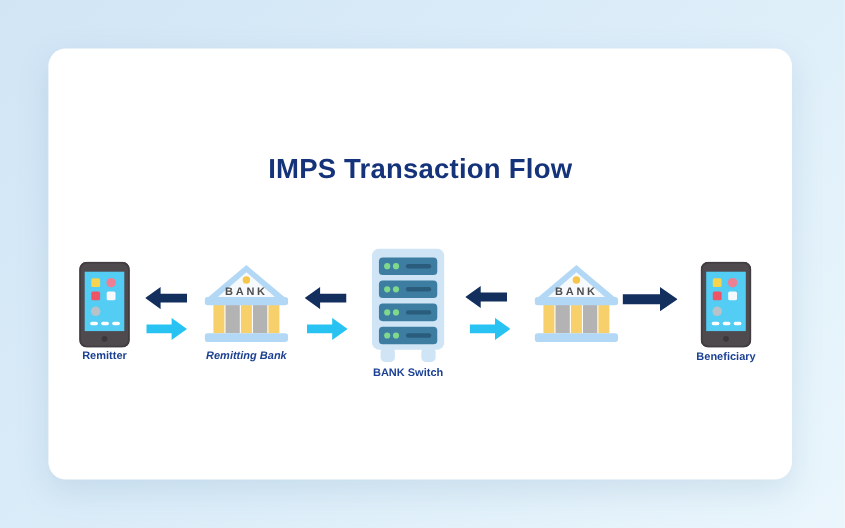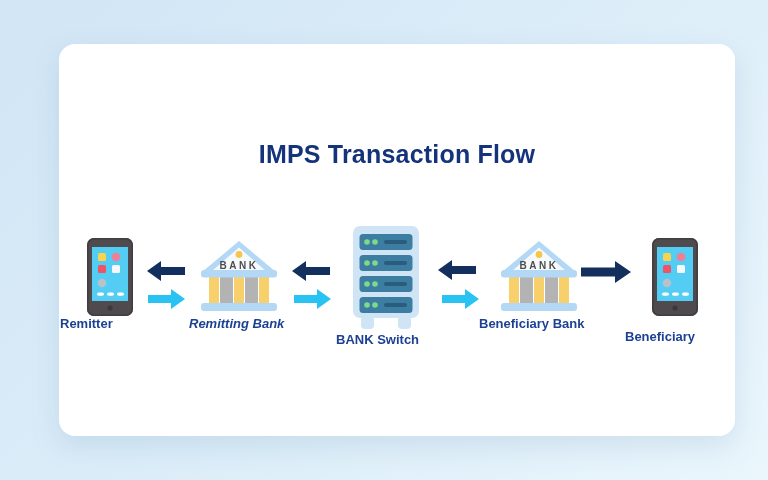--- a/index.html
+++ b/index.html
@@ -10,37 +10,37 @@
     position: relative;
     overflow: hidden;
   }
   .card {
     position: absolute;
     left: 44px; top: 44px;
     width: 676px; height: 392px;
     background: #ffffff;
     border-radius: 16px;
     box-shadow: 0 10px 28px rgba(96, 140, 180, 0.18);
-    margin-left: 15px;
   }
   .title {
     position: absolute;
     left: 0; top: 96px;
     width: 100%;
     text-align: center;
     font-size: 25px;
     font-weight: 700;
     color: #14337a;
     letter-spacing: 0.2px;
   }
   .flow { position: absolute; inset: 0; }
   .icon, .arrow { position: absolute; display: block; }
   .node-label {
     position: absolute;
-    font-size: 13px;
+    text-align: center;
+    font-size: 10px;
     font-weight: 700;
     color: #1c4193;
     line-height: 14px;
     white-space: nowrap;
   }
   .arrow-dark polygon { fill: #122f5e; }
   .arrow-cyan polygon { fill: #29c3f3; }
 </style>
 </head>
 <body>
@@ -141,36 +141,35 @@
       <circle cx="38" cy="13.5" r="3.4" fill="#f6c64a"></circle>
       <text x="38" y="27.5" text-anchor="middle" font-family="Liberation Sans, sans-serif" font-size="10" font-weight="700" letter-spacing="2.5" fill="#4d4d4d">BANK</text>
       <rect x="8" y="36" width="10" height="26" fill="#f8d06b"></rect>
       <rect x="19" y="36" width="13" height="26" fill="#b3b3b3"></rect>
       <rect x="33" y="36" width="10" height="26" fill="#f8d06b"></rect>
       <rect x="44" y="36" width="13" height="26" fill="#b3b3b3"></rect>
       <rect x="58" y="36" width="10" height="26" fill="#f8d06b"></rect>
       <rect x="0" y="29" width="76" height="7.5" rx="3" fill="#b3d8f5"></rect>
       <rect x="0" y="62" width="76" height="8" rx="3" fill="#b3d8f5"></rect>
     </svg>
-    <div class="node-label" style="left:420px; top:273px; width:120px;">Beneficiary Bank</div>
 
     <svg class="arrow arrow-dark" style="left:522px; top:217px;" width="50" height="22" viewBox="0 0 50 22">
       <polygon points="50,11 34,22 34,15.5 0,15.5 0,6.5 34,6.5 34,0"></polygon>
     </svg>
 
     <svg class="icon" style="left:593px; top:194px;" width="46" height="78" viewBox="0 0 46 78">
       <rect x="0" y="0" width="46" height="78" rx="7" fill="#4e4a4e"></rect>
       <rect x="0.8" y="0.8" width="44.4" height="76.4" rx="6.4" fill="none" stroke="#413d41" stroke-width="1.6"></rect>
       <rect x="5" y="9" width="36" height="54" fill="#53cdf4"></rect>
       <rect x="11" y="15" width="8" height="8" rx="1.5" fill="#f8d44e"></rect>
       <circle cx="29" cy="19" r="4.3" fill="#ef7f93"></circle>
       <rect x="11" y="27" width="8" height="8" rx="1.5" fill="#ee5465"></rect>
       <rect x="25" y="27" width="8" height="8" rx="1.5" fill="#f6f9fb"></rect>
       <circle cx="15" cy="45" r="4.3" fill="#b9c2c9"></circle>
       <rect x="10" y="54.5" width="7" height="3.2" rx="1.6" fill="#ffffff"></rect>
       <rect x="20" y="54.5" width="7" height="3.2" rx="1.6" fill="#ffffff"></rect>
       <rect x="30" y="54.5" width="7" height="3.2" rx="1.6" fill="#ffffff"></rect>
       <circle cx="23" cy="70" r="2.6" fill="#3b383c"></circle>
     </svg>
-    <div class="node-label" style="left:566px; top:286px; width:100px;">Beneficiary</div>
+    <div class="node-label" style="left:566px; top:274px; width:100px;">Beneficiary</div>
 
   </div>
 </div>
 
 </body></html>

